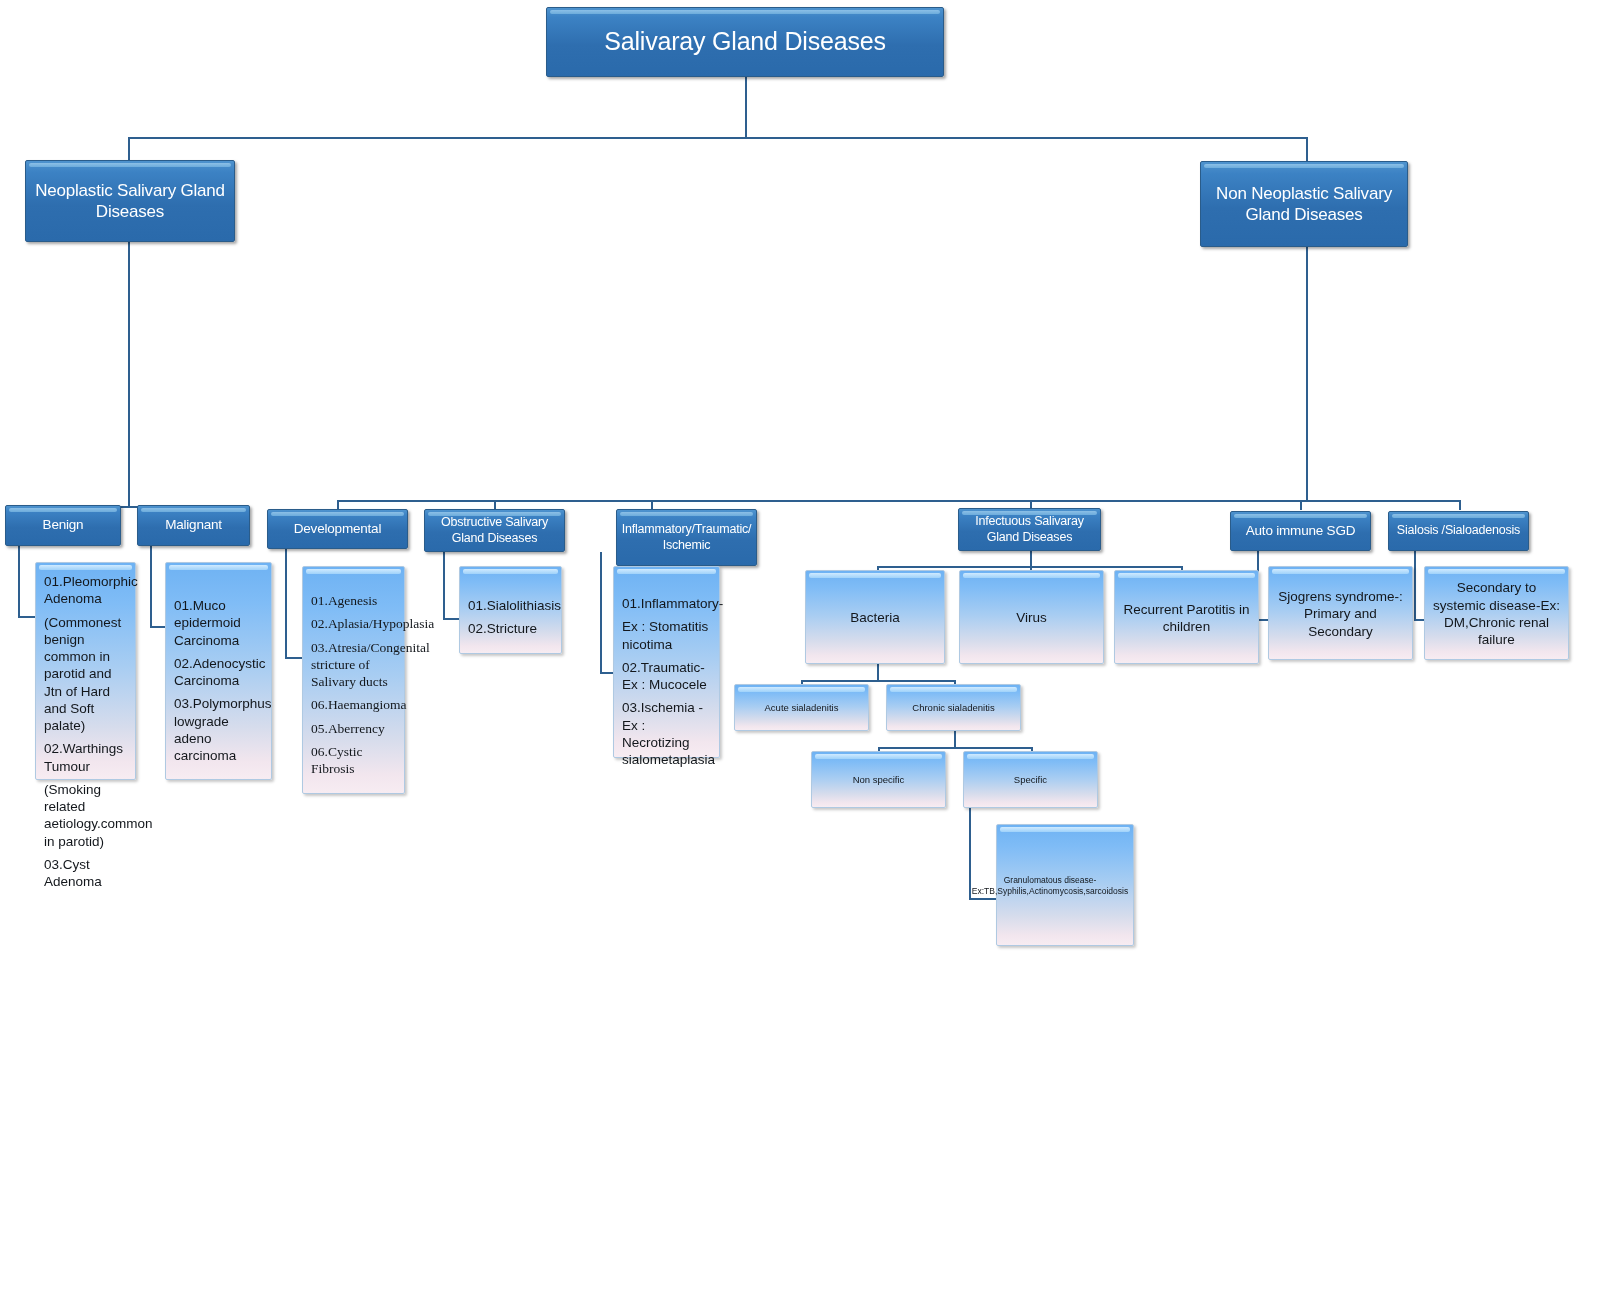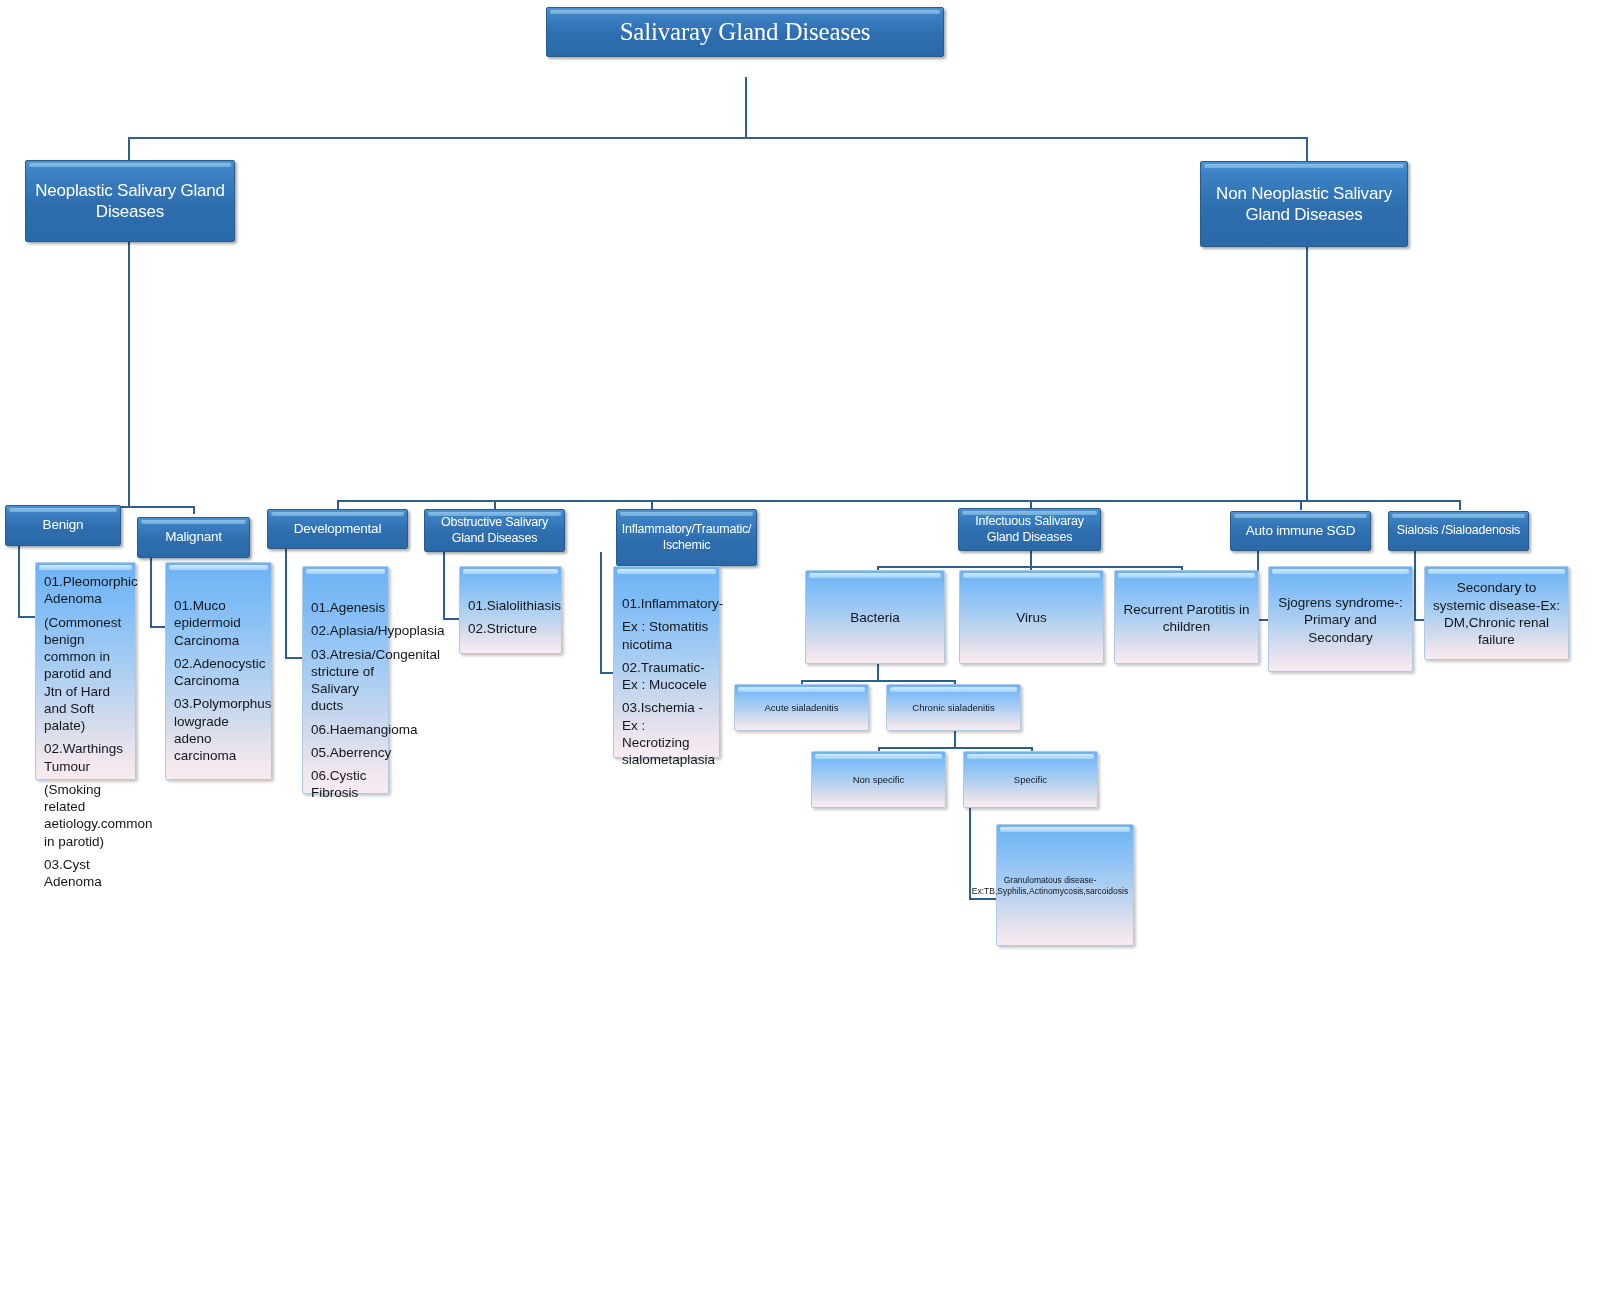--- a/index.html
+++ b/index.html
@@ -145,37 +145,37 @@
   <div class="conn v" style="left:954px;top:680px;height:8px;"></div>
 
   <div class="conn v" style="left:954px;top:731px;height:18px;"></div>
   <div class="conn h" style="left:878px;top:747px;width:153px;"></div>
   <div class="conn v" style="left:878px;top:747px;height:8px;"></div>
   <div class="conn v" style="left:1031px;top:747px;height:8px;"></div>
 
   <div class="conn v" style="left:969px;top:808px;height:92px;"></div>
   <div class="conn h" style="left:969px;top:898px;width:28px;"></div>
 
-  <div class="node t-root" style="left:546px;top:7px;width:398px;height:50px;font-family:Liberation Serif, serif;">
+  <div class="node t-root" style="left:546px;top:7px;width:398px;height:70px;">
     <span>Salivaray Gland Diseases</span>
   </div>
 
   <div class="node t-l2" style="left:25px;top:160px;width:210px;height:82px;">
     <span>Neoplastic Salivary Gland Diseases</span>
   </div>
 
   <div class="node t-l2" style="left:1200px;top:161px;width:208px;height:86px;">
     <span>Non Neoplastic Salivary Gland Diseases</span>
   </div>
 
   <div class="node t-l3" style="left:5px;top:505px;width:116px;height:41px;">
     <span>Benign</span>
   </div>
 
-  <div class="node t-l3" style="left:137px;top:505px;width:113px;height:41px;margin-top:12px;">
+  <div class="node t-l3" style="left:137px;top:505px;width:113px;height:41px;">
     <span>Malignant</span>
   </div>
 
   <div class="node t-l3" style="left:267px;top:509px;width:141px;height:40px;">
     <span>Developmental</span>
   </div>
 
   <div class="node t-l3s" style="left:424px;top:509px;width:141px;height:43px;">
     <span>Obstructive Salivary Gland Diseases</span>
   </div>
@@ -207,21 +207,21 @@
   </div>
 
   <div class="leaf t-leaf" style="left:165px;top:562px;width:107px;height:218px;padding-top:34px;">
     <div class="inner">
       <p>01.Muco epidermoid Carcinoma</p>
       <p>02.Adenocystic Carcinoma</p>
       <p>03.Polymorphus lowgrade adeno carcinoma</p>
     </div>
   </div>
 
-  <div class="leaf t-leaf" style="left:302px;top:566px;width:87px;height:228px;padding-top:32px;">
+  <div class="leaf t-leaf" style="left:302px;top:566px;width:103px;height:228px;padding-top:25px;font-family:Liberation Serif, serif;">
     <div class="inner">
       <p>01.Agenesis</p>
       <p>02.Aplasia/Hypoplasia</p>
       <p>03.Atresia/Congenital stricture of Salivary ducts</p>
       <p>06.Haemangioma</p>
       <p>05.Aberrency</p>
       <p>06.Cystic Fibrosis</p>
     </div>
   </div>
 
@@ -246,21 +246,21 @@
   </div>
 
   <div class="leaf centered t-leaf" style="left:959px;top:570px;width:145px;height:94px;">
     <span>Virus</span>
   </div>
 
   <div class="leaf centered t-leaf" style="left:1114px;top:570px;width:145px;height:94px;">
     <span>Recurrent Parotitis in children</span>
   </div>
 
-  <div class="leaf centered t-leaf" style="left:1268px;top:566px;width:145px;height:106px;">
+  <div class="leaf centered t-leaf" style="left:1268px;top:566px;width:145px;height:94px;">
     <span>Sjogrens syndrome-: Primary and Secondary</span>
   </div>
 
   <div class="leaf centered t-leaf" style="left:1424px;top:566px;width:145px;height:94px;">
     <span>Secondary to  systemic disease-Ex: DM,Chronic renal failure</span>
   </div>
 
   <div class="leaf centered t-small" style="left:734px;top:684px;width:135px;height:47px;">
     <span>Acute sialadenitis</span>
   </div>

